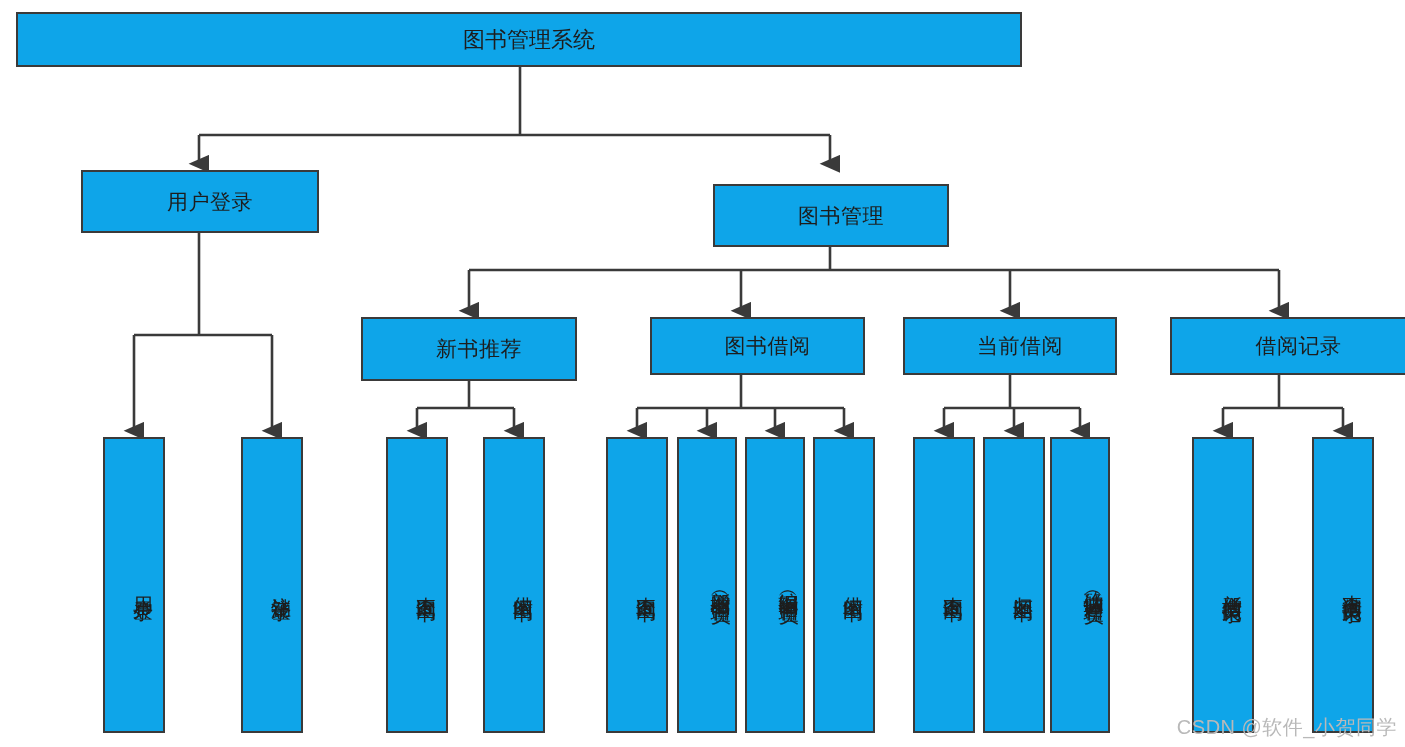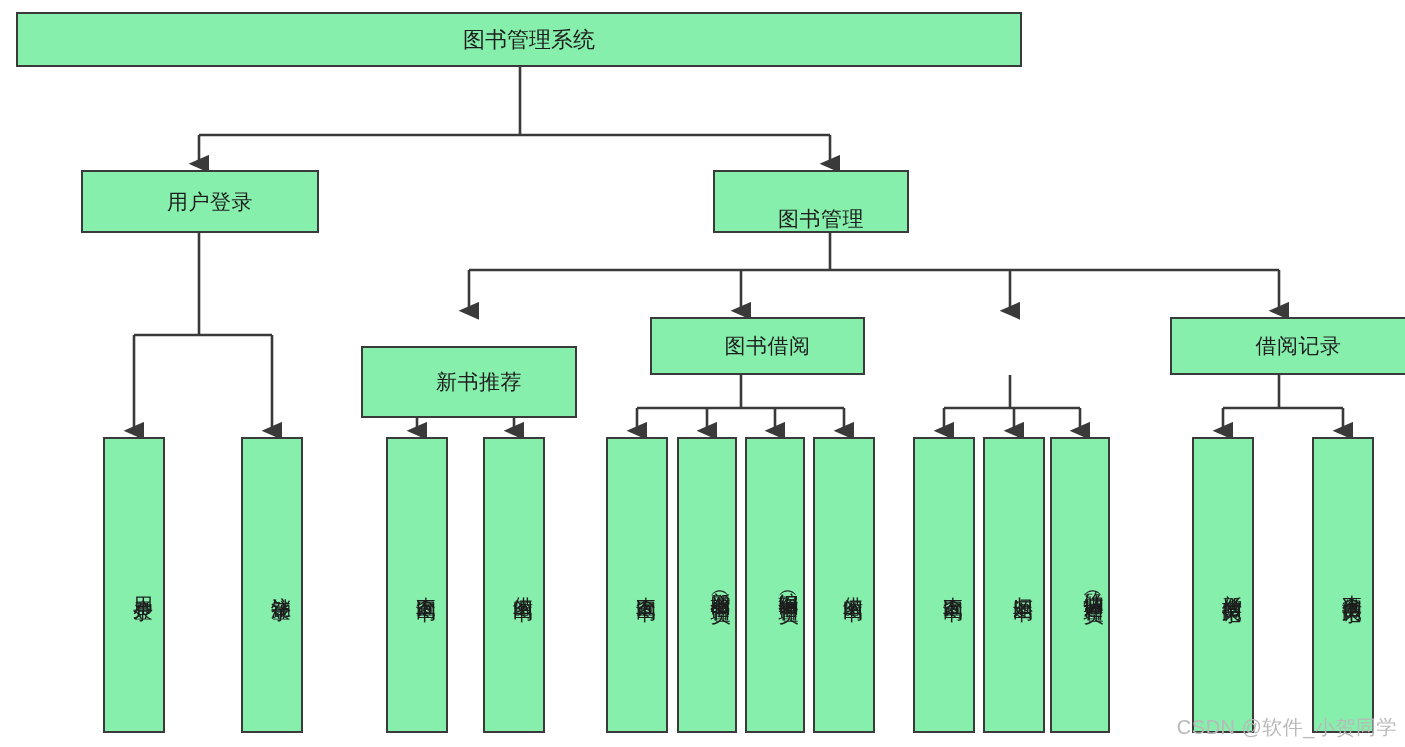--- a/index.html
+++ b/index.html
@@ -22,21 +22,21 @@
     left: 0;
     top: 0;
     width: 1405px;
     height: 747px;
     pointer-events: none;
   }
   .node {
     position: absolute;
     box-sizing: border-box;
     border: 2.5px solid #3a3a3a;
-    background: #86efac;
+    background: #0ea5e9;
     display: flex;
     align-items: center;
     justify-content: center;
     color: #1d1d1d;
     padding-left: 20px;
   }
   .node.h {
     font-size: 21px;
     line-height: 1.2;
     letter-spacing: 0.5px;
@@ -132,30 +132,33 @@
     </g>
   </svg>
 
   <div class="node root" style="left:16px; top:12px; width:1006px; height:55px;">
     <span>图书管理系统</span>
   </div>
 
   <div class="node h" style="left:81px; top:170px; width:238px; height:63px;">
     <span>用户登录</span>
   </div>
-  <div class="node h" style="left:713px; top:170px; width:196px; height:63px;align-items:flex-end;">
+  <div class="node h" style="left:713px; top:184px; width:236px; height:63px;">
     <span>图书管理</span>
   </div>
 
-  <div class="node h" style="left:361px; top:317px; width:216px; height:72px;margin-top:29px;">
+  <div class="node h" style="left:361px; top:317px; width:216px; height:64px;">
     <span>新书推荐</span>
   </div>
   <div class="node h" style="left:650px; top:317px; width:215px; height:58px;">
     <span>图书借阅</span>
   </div>
+  <div class="node h" style="left:903px; top:317px; width:214px; height:58px;">
+    <span>当前借阅</span>
+  </div>
   <div class="node h" style="left:1170px; top:317px; width:237px; height:58px;text-align:right;">
     <span>借阅记录</span>
   </div>
 
   <div class="node leaf mid" style="left:103px; top:437px; width:62px; height:296px;">
     <span class="leaf-text">用户登录</span>
   </div>
   <div class="node leaf mid" style="left:241px; top:437px; width:62px; height:296px;">
     <span class="leaf-text">注销登录</span>
   </div>

